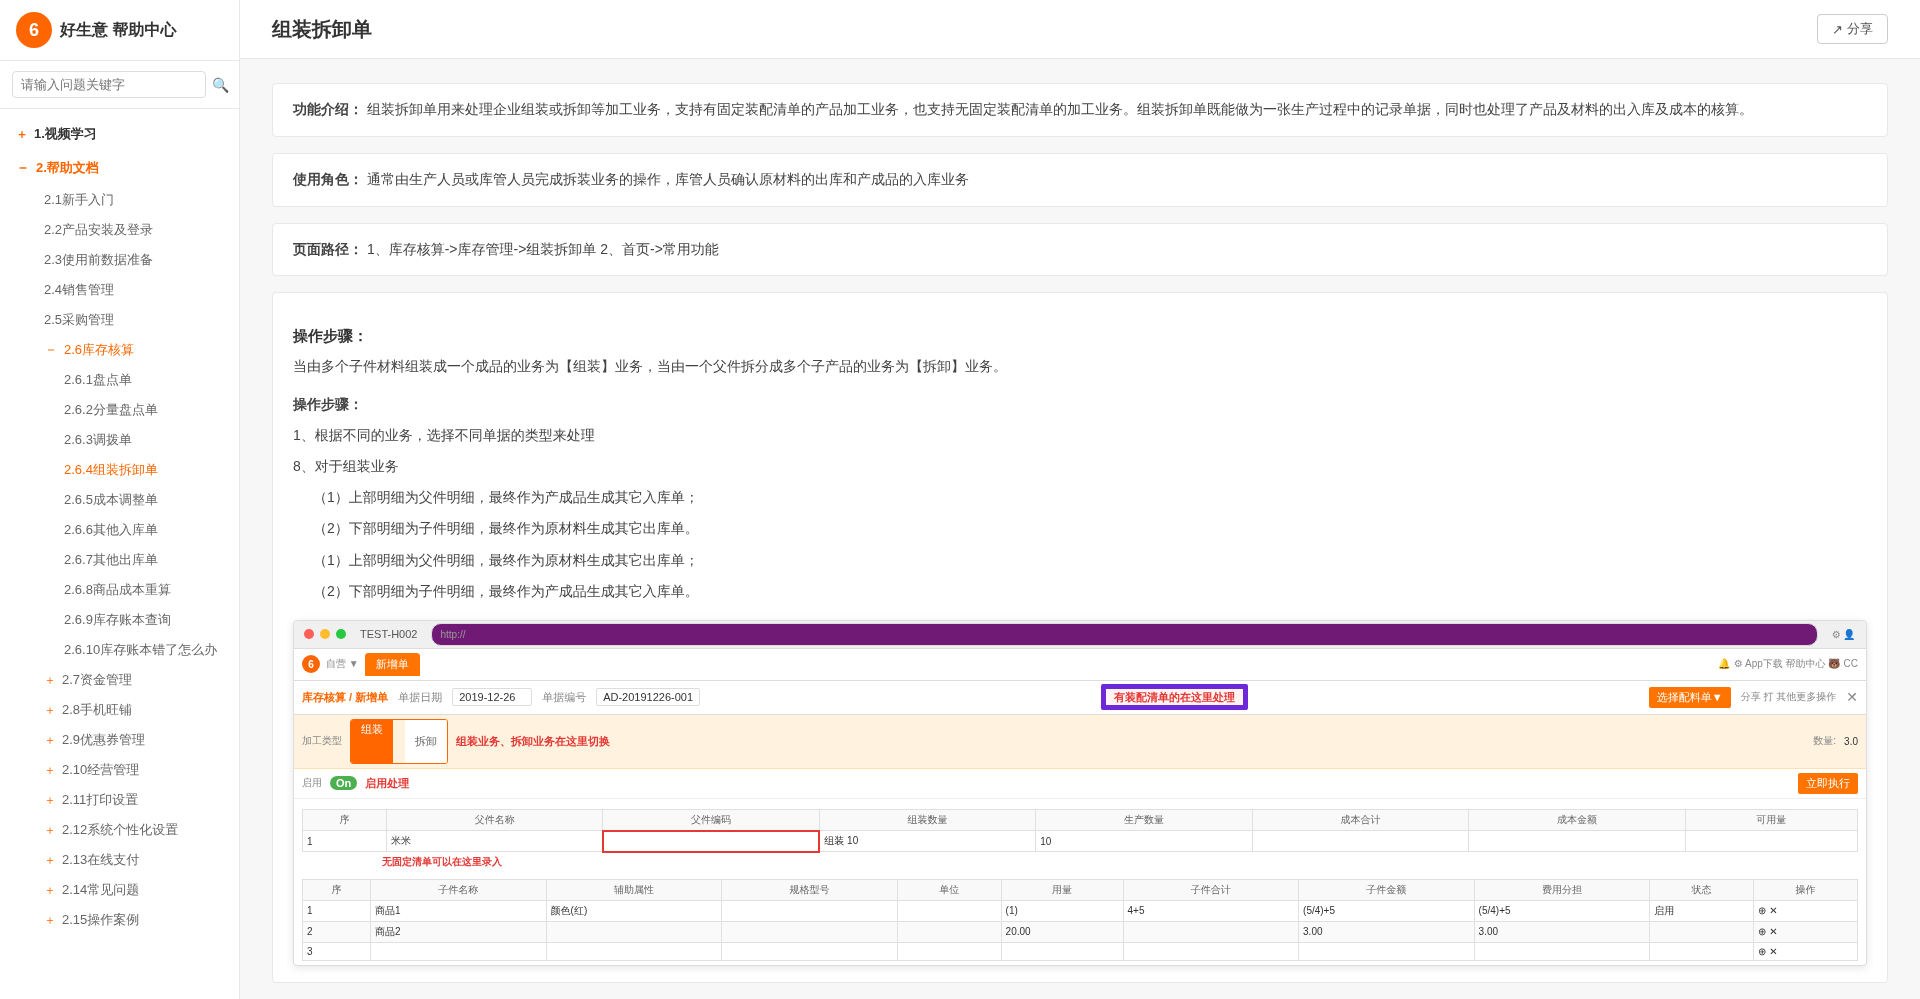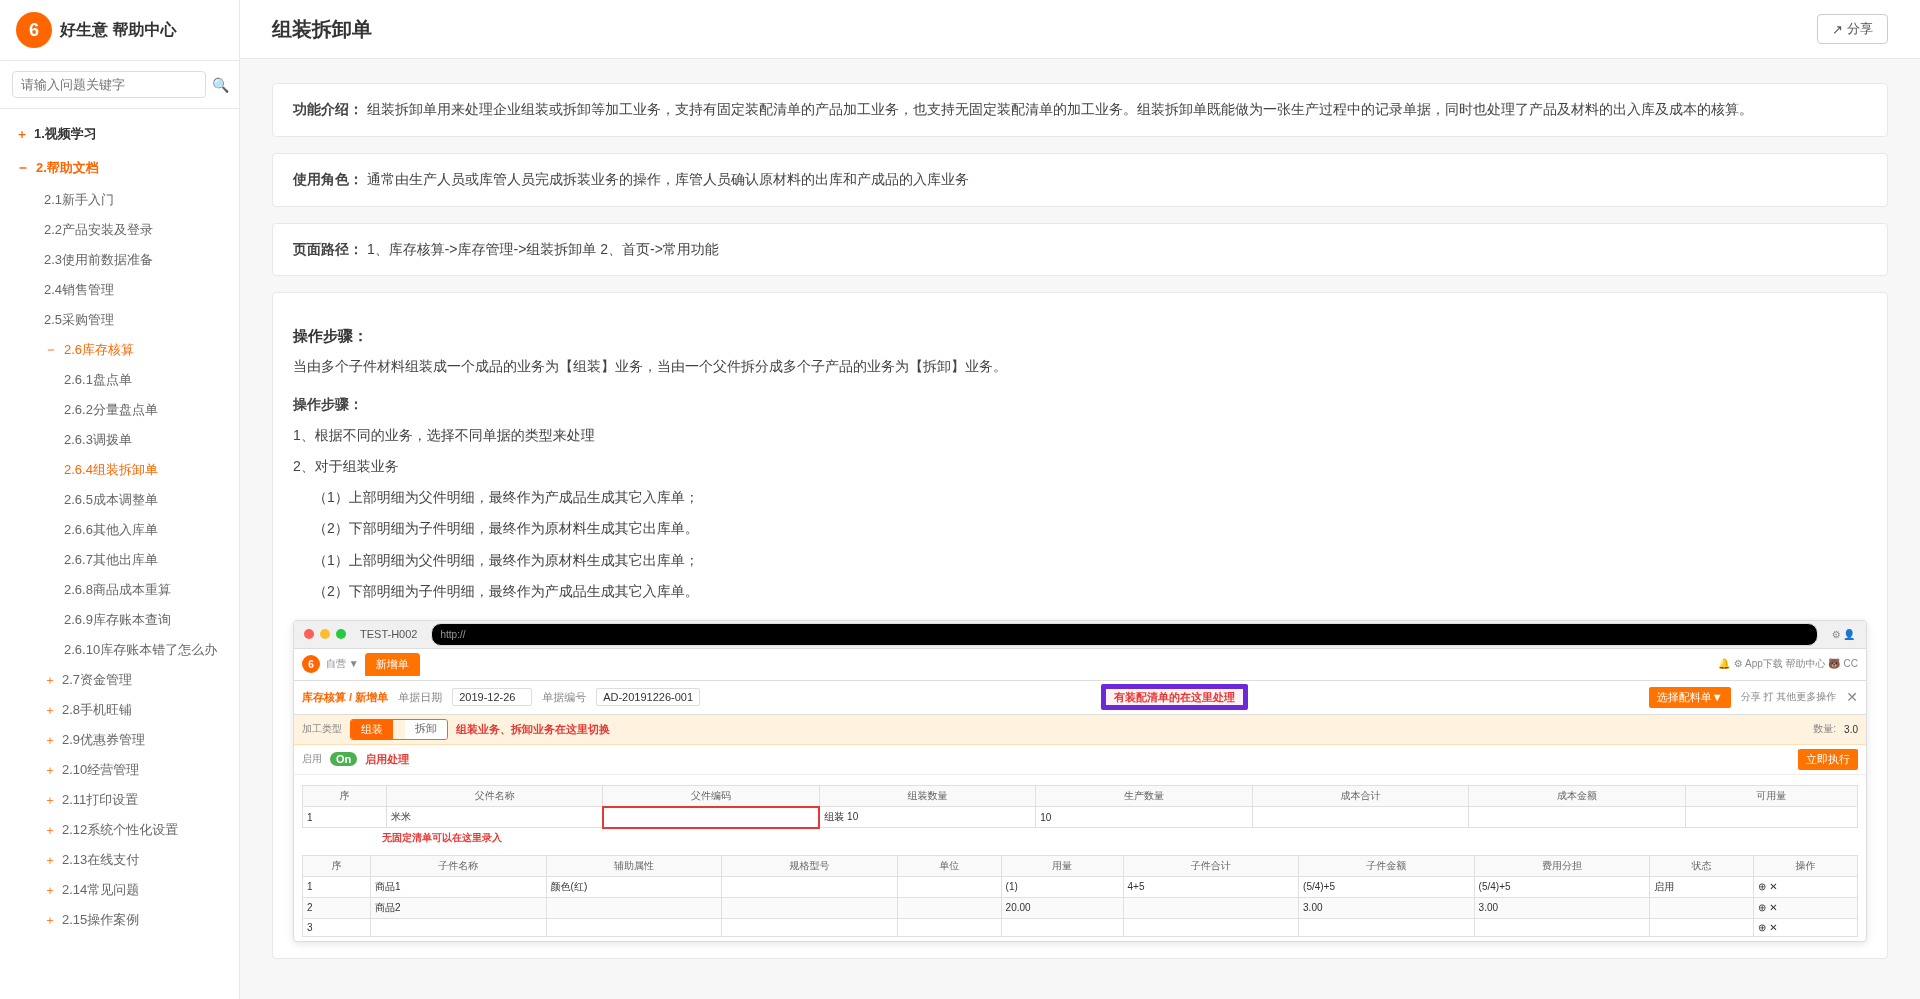--- a/index.html
+++ b/index.html
@@ -290,34 +290,34 @@
 
     <div style="background:#fff; border:1px solid #e8e8e8; border-radius:4px; padding:16px 20px;">
       <div class="section-heading">操作步骤：</div>
 
       <div class="step-text">
         <span>当由多个子件材料组装成一个成品的业务为【组装】业务，当由一个父件拆分成多个子产品的业务为【拆卸】业务。</span>
       </div>
 
       <div class="step-text" style="margin-top:12px; font-weight:bold;">操作步骤：</div>
       <div class="step-text">1、根据不同的业务，选择不同单据的类型来处理</div>
-      <div class="step-text">2、对于组装业务</div>
+      <div class="step-text">8、对于组装业务</div>
       <div class="step-text indent1">（1）上部明细为父件明细，最终作为产成品生成其它入库单；</div>
       <div class="step-text indent1">（2）下部明细为子件明细，最终作为原材料生成其它出库单。</div>
       <div class="step-text indent1">（1）上部明细为父件明细，最终作为原材料生成其它出库单；</div>
       <div class="step-text indent1">（2）下部明细为子件明细，最终作为产成品生成其它入库单。</div>
 
       <div class="screenshot-container" style="margin-top:16px;">
 
         <div class="ss-bar">
           <div class="ss-dot red"></div>
           <div class="ss-dot yellow"></div>
           <div class="ss-dot green"></div>
           <span style="font-size:11px; color:#555; margin-left:8px;">TEST-H002</span>
-          <div style="flex:1; background:#000000; border:1px solid #ddd; border-radius:10px; height:23px; margin:0 8px; display:flex; align-items:center; padding:0 8px; font-size:10px; color:#999;">http://</div>
+          <div style="flex:1; background:#701a75; border:1px solid #ddd; border-radius:10px; height:23px; margin:0 8px; display:flex; align-items:center; padding:0 8px; font-size:10px; color:#999;">http://</div>
           <span style="font-size:10px; color:#888;">⚙ 👤</span>
         </div>
 
         <div style="background:#fff; border-bottom:1px solid #ddd; display:flex; align-items:center; padding:4px 8px; gap:6px; font-size:11px;">
           <div style="background:#f60; color:#fff; border-radius:50%; width:18px; height:18px; display:flex; align-items:center; justify-content:center; font-size:10px; font-weight:bold;">6</div>
           <span style="color:#888; font-size:10px;">自营 ▼</span>
           <span class="ss-tab active">新增单</span>
           <div style="flex:1;"></div>
           <span style="font-size:10px; color:#888;">🔔 ⚙ App下载 帮助中心 🐻 CC</span>
         </div>
@@ -333,21 +333,21 @@
           </div>
           <button class="ss-btn-orange">选择配料单▼</button>
           <span style="font-size:10px; color:#888;">分享 打 其他更多操作</span>
           <span style="font-size:14px; color:#888; cursor:pointer;">✕</span>
         </div>
 
         <div style="background:#fff3e0; border-bottom:1px solid #ffe0b2; padding:4px 8px; font-size:11px; display:flex; align-items:center; gap:8px;">
           <span style="font-size:10px; color:#888;">加工类型</span>
           <div style="display:flex; gap:12px; border:1px solid #f60; border-radius:3px; overflow:hidden;">
             <div style="background:#f60; color:#fff; padding:2px 10px; font-size:11px; cursor:pointer;">组装</div>
-            <div style="background:#fff; color:#666; padding:1px 10px; font-size:11px; cursor:pointer;">拆卸</div>
+            <div style="background:#fff; color:#666; padding:14px 10px; font-size:11px; cursor:pointer;">拆卸</div>
           </div>
           <span style="color:#e53935; font-weight:bold; font-size:11px;">组装业务、拆卸业务在这里切换</span>
           <div style="flex:1;"></div>
           <span style="font-size:10px; color:#888;">数量:</span>
           <span style="font-size:10px;">3.0</span>
         </div>
 
         <div style="background:#fff; border-bottom:1px solid #eee; padding:4px 8px; font-size:11px; display:flex; align-items:center; gap:8px;">
           <span style="color:#888; font-size:10px;">启用</span>
           <div style="display:inline-flex; align-items:center; gap:4px;">

